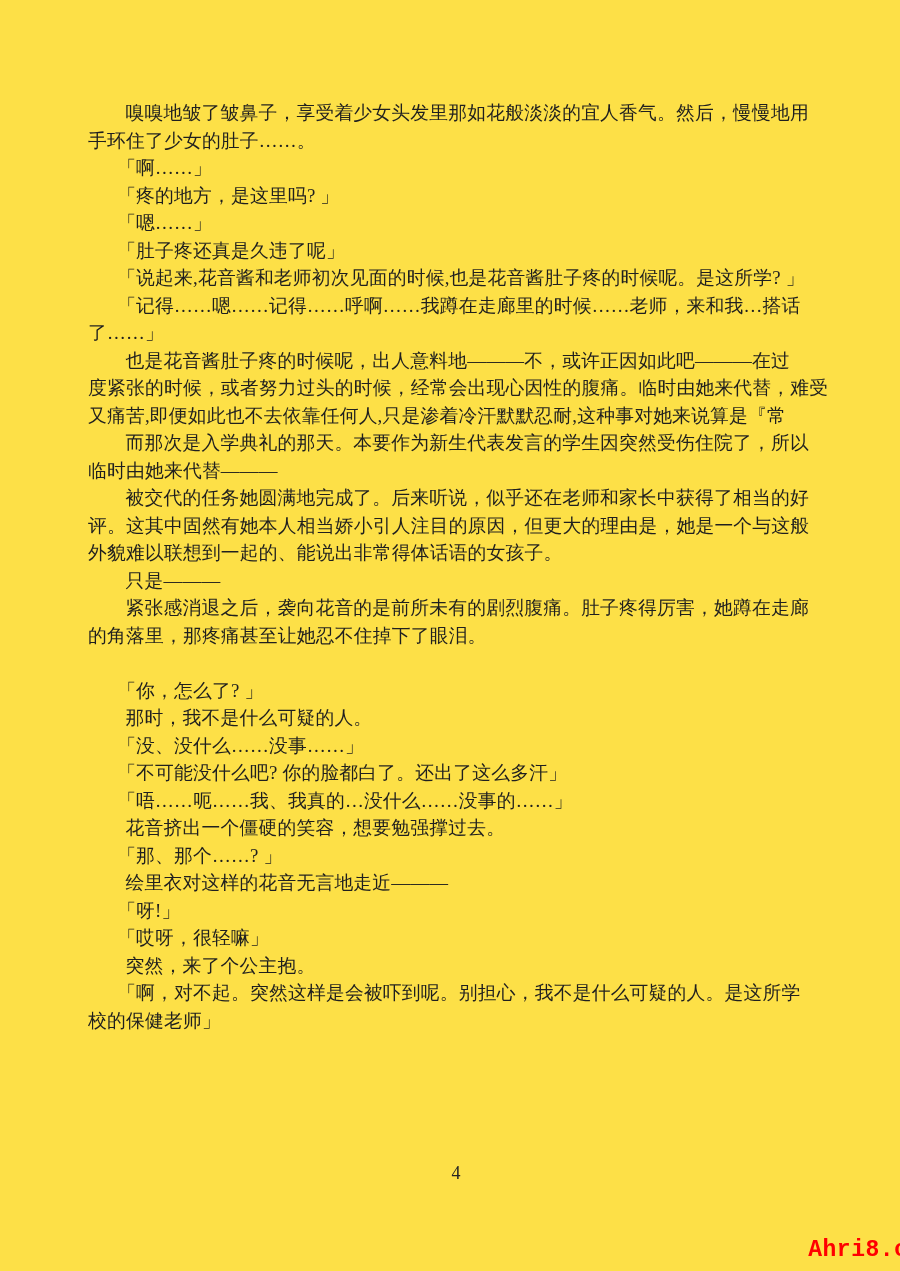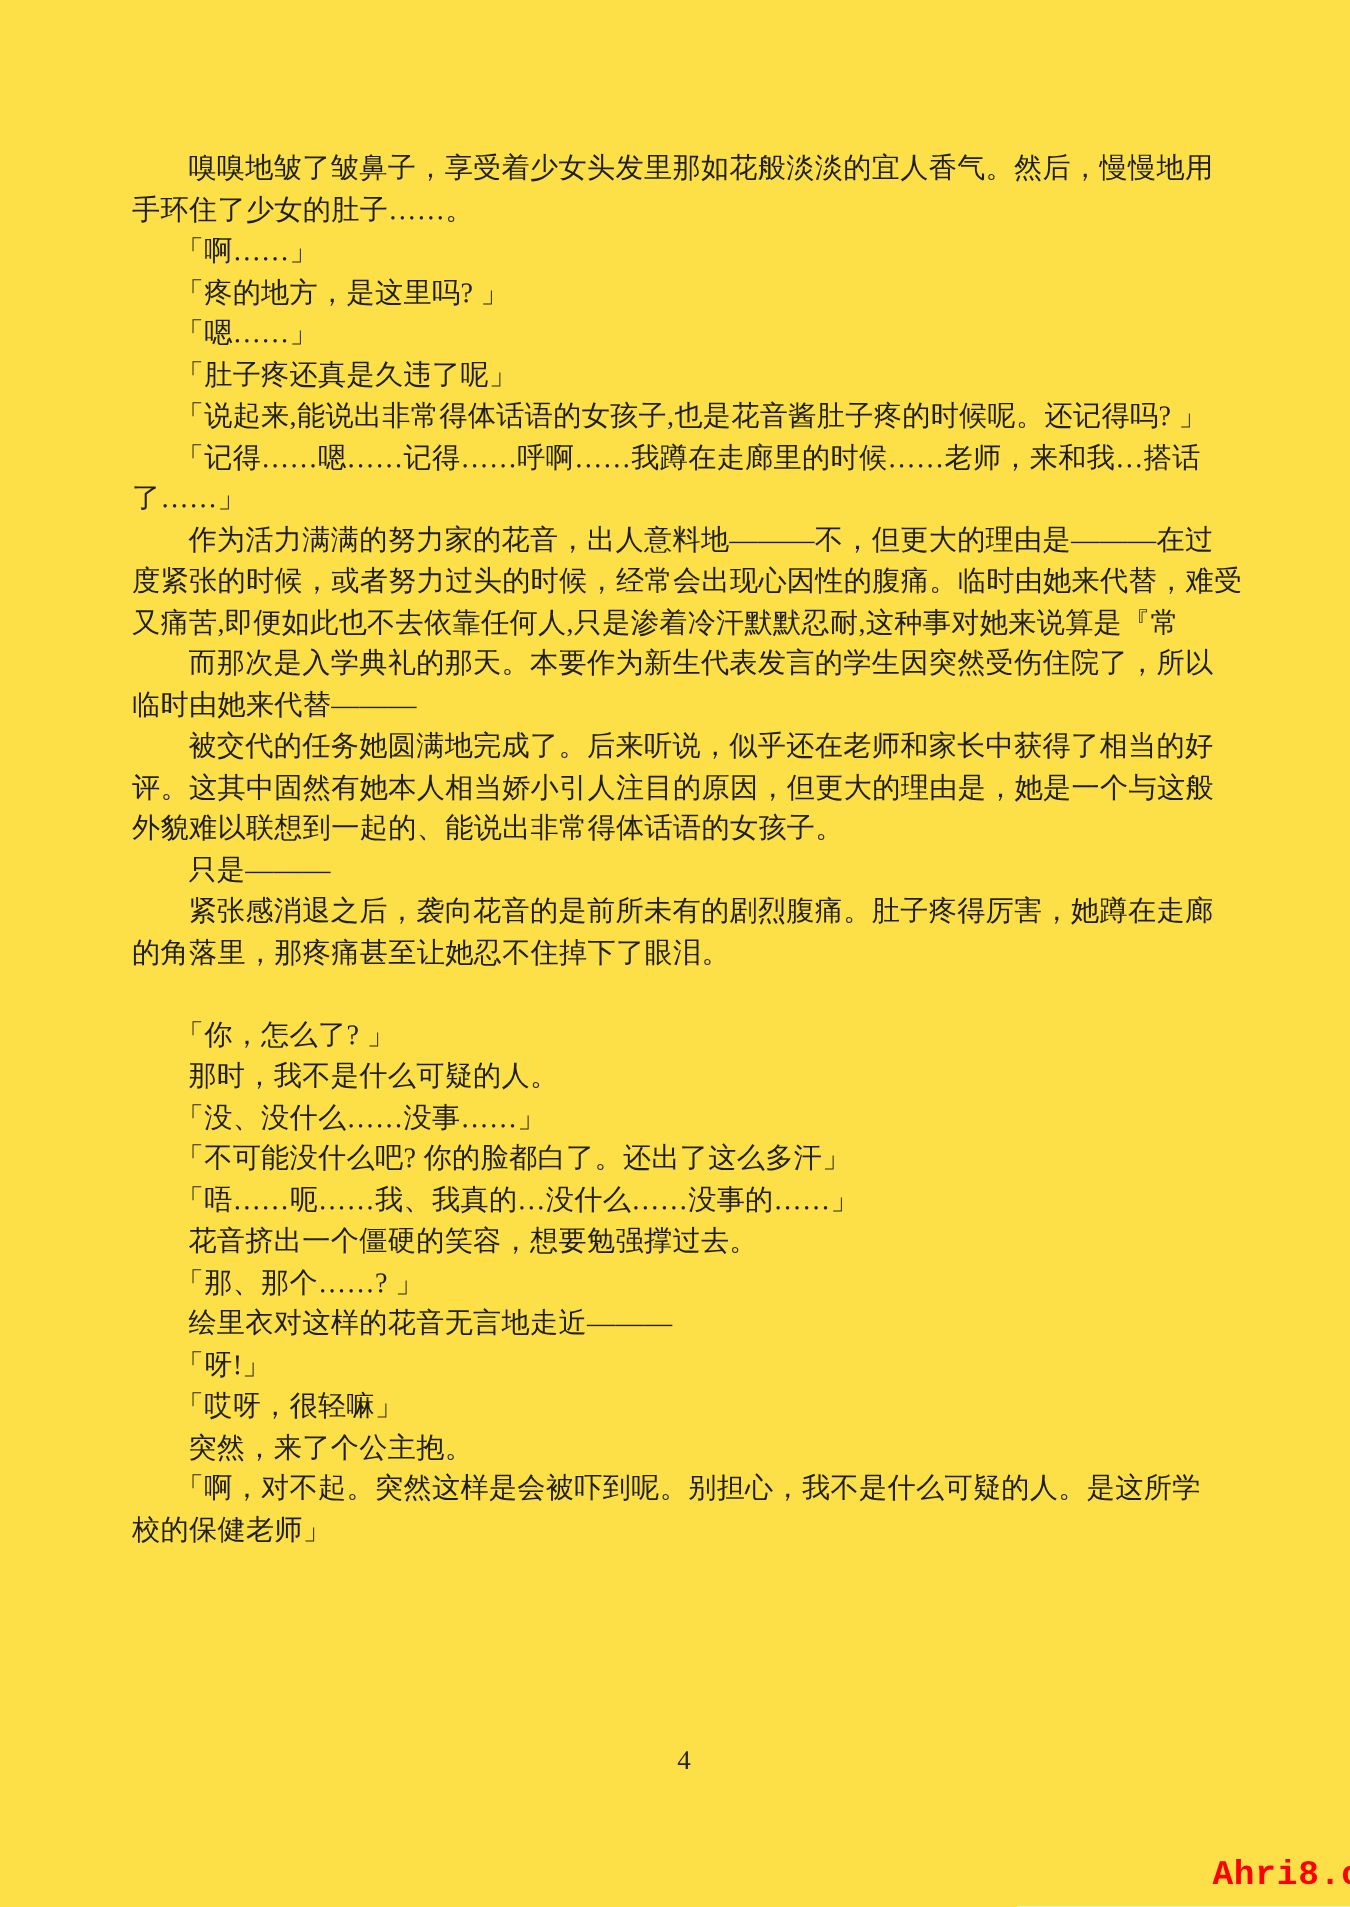--- a/index.html
+++ b/index.html
@@ -56,24 +56,24 @@
 <body>
 
 <div class="page" style="background: #fde047; padding-left: 44px;">
   <div class="text-block" style="color: rgb(31, 31, 31);">
       <div class="text-line indent-n">嗅嗅地皱了皱鼻子，享受着少女头发里那如花般淡淡的宜人香气。然后，慢慢地用</div>
       <div class="text-line">手环住了少女的肚子……。</div>
       <div class="text-line indent-d">「啊……」</div>
       <div class="text-line indent-d">「疼的地方，是这里吗? 」</div>
       <div class="text-line indent-d">「嗯……」</div>
       <div class="text-line indent-d">「肚子疼还真是久违了呢」</div>
-      <div class="text-line indent-d">「说起来,能说出非常得体话语的女孩子,也是花音酱肚子疼的时候呢。还记得吗? 」</div>
+      <div class="text-line indent-d">「说起来,花音酱和老师初次见面的时候,也是花音酱肚子疼的时候呢。是这所学? 」</div>
       <div class="text-line indent-d">「记得……嗯……记得……呼啊……我蹲在走廊里的时候……老师，来和我…搭话</div>
       <div class="text-line">了……」</div>
-      <div class="text-line indent-n">作为活力满满的努力家的花音，出人意料地———不，但更大的理由是———在过</div>
+      <div class="text-line indent-n">也是花音酱肚子疼的时候呢，出人意料地———不，或许正因如此吧———在过</div>
       <div class="text-line">度紧张的时候，或者努力过头的时候，经常会出现心因性的腹痛。临时由她来代替，难受</div>
       <div class="text-line">又痛苦,即便如此也不去依靠任何人,只是渗着冷汗默默忍耐,这种事对她来说算是『常</div>
       <div class="text-line indent-n">而那次是入学典礼的那天。本要作为新生代表发言的学生因突然受伤住院了，所以</div>
       <div class="text-line">临时由她来代替———</div>
       <div class="text-line indent-n">被交代的任务她圆满地完成了。后来听说，似乎还在老师和家长中获得了相当的好</div>
       <div class="text-line">评。这其中固然有她本人相当娇小引人注目的原因，但更大的理由是，她是一个与这般</div>
       <div class="text-line">外貌难以联想到一起的、能说出非常得体话语的女孩子。</div>
       <div class="text-line indent-n">只是———</div>
       <div class="text-line indent-n">紧张感消退之后，袭向花音的是前所未有的剧烈腹痛。肚子疼得厉害，她蹲在走廊</div>
       <div class="text-line">的角落里，那疼痛甚至让她忍不住掉下了眼泪。</div>

